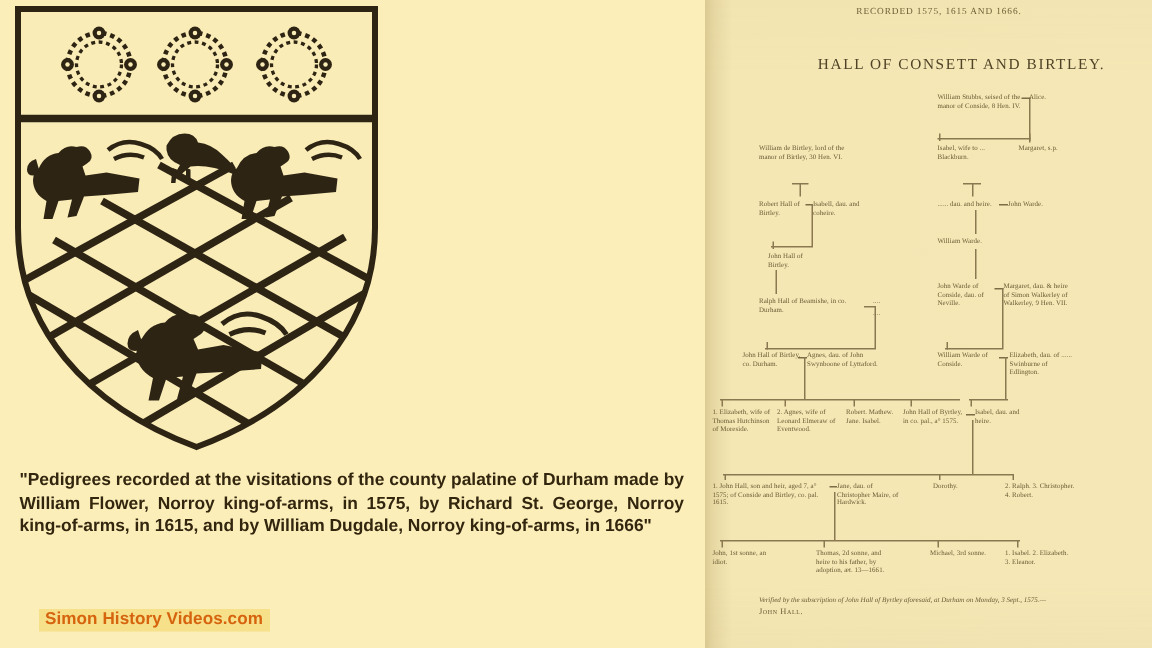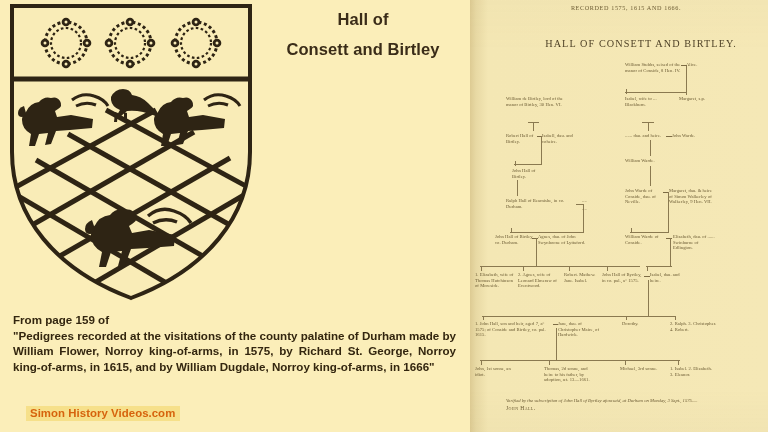--- a/index.html
+++ b/index.html
@@ -198,27 +198,22 @@
                    l-6 16 l-7 1 l4-15 l-11 1 l-5 15 l-7 0 l3-15 q-11-6 -11-17 q0-6 4-10 z"></path>
           <path d="M86 218 q-7 3 -7 9 q0 5 5 5 q4 0 5-5 z"></path>
         </g>
         <g fill="none" stroke="#2e2414" stroke-width="3.4">
           <path d="M142 214 q12-10 26-5 q12 4 17 12"></path>
           <path d="M147 221 q12-6 24-1"></path>
         </g>
       </svg>
     </div>
 
-    <div class="title-block">
-      <div class="title-line">Hall of</div>
-      <div class="title-line l2">Consett and Birtley</div>
-    </div>
 
     <div class="caption">
-      <span class="lead">From page 159 of</span>
       <span class="just">"Pedigrees recorded at the visitations of the county palatine of Durham made by William Flower, Norroy king-of-arms, in 1575, by Richard St. George, Norroy king-of-arms, in 1615, and by William Dugdale, Norroy king-of-arms, in 1666"</span>
     </div>
 
     <div class="logo">Simon History Videos.com</div>
   </div>
 
   <div class="page">
     <div class="page-grain"></div>
 
     <div class="running-head">

